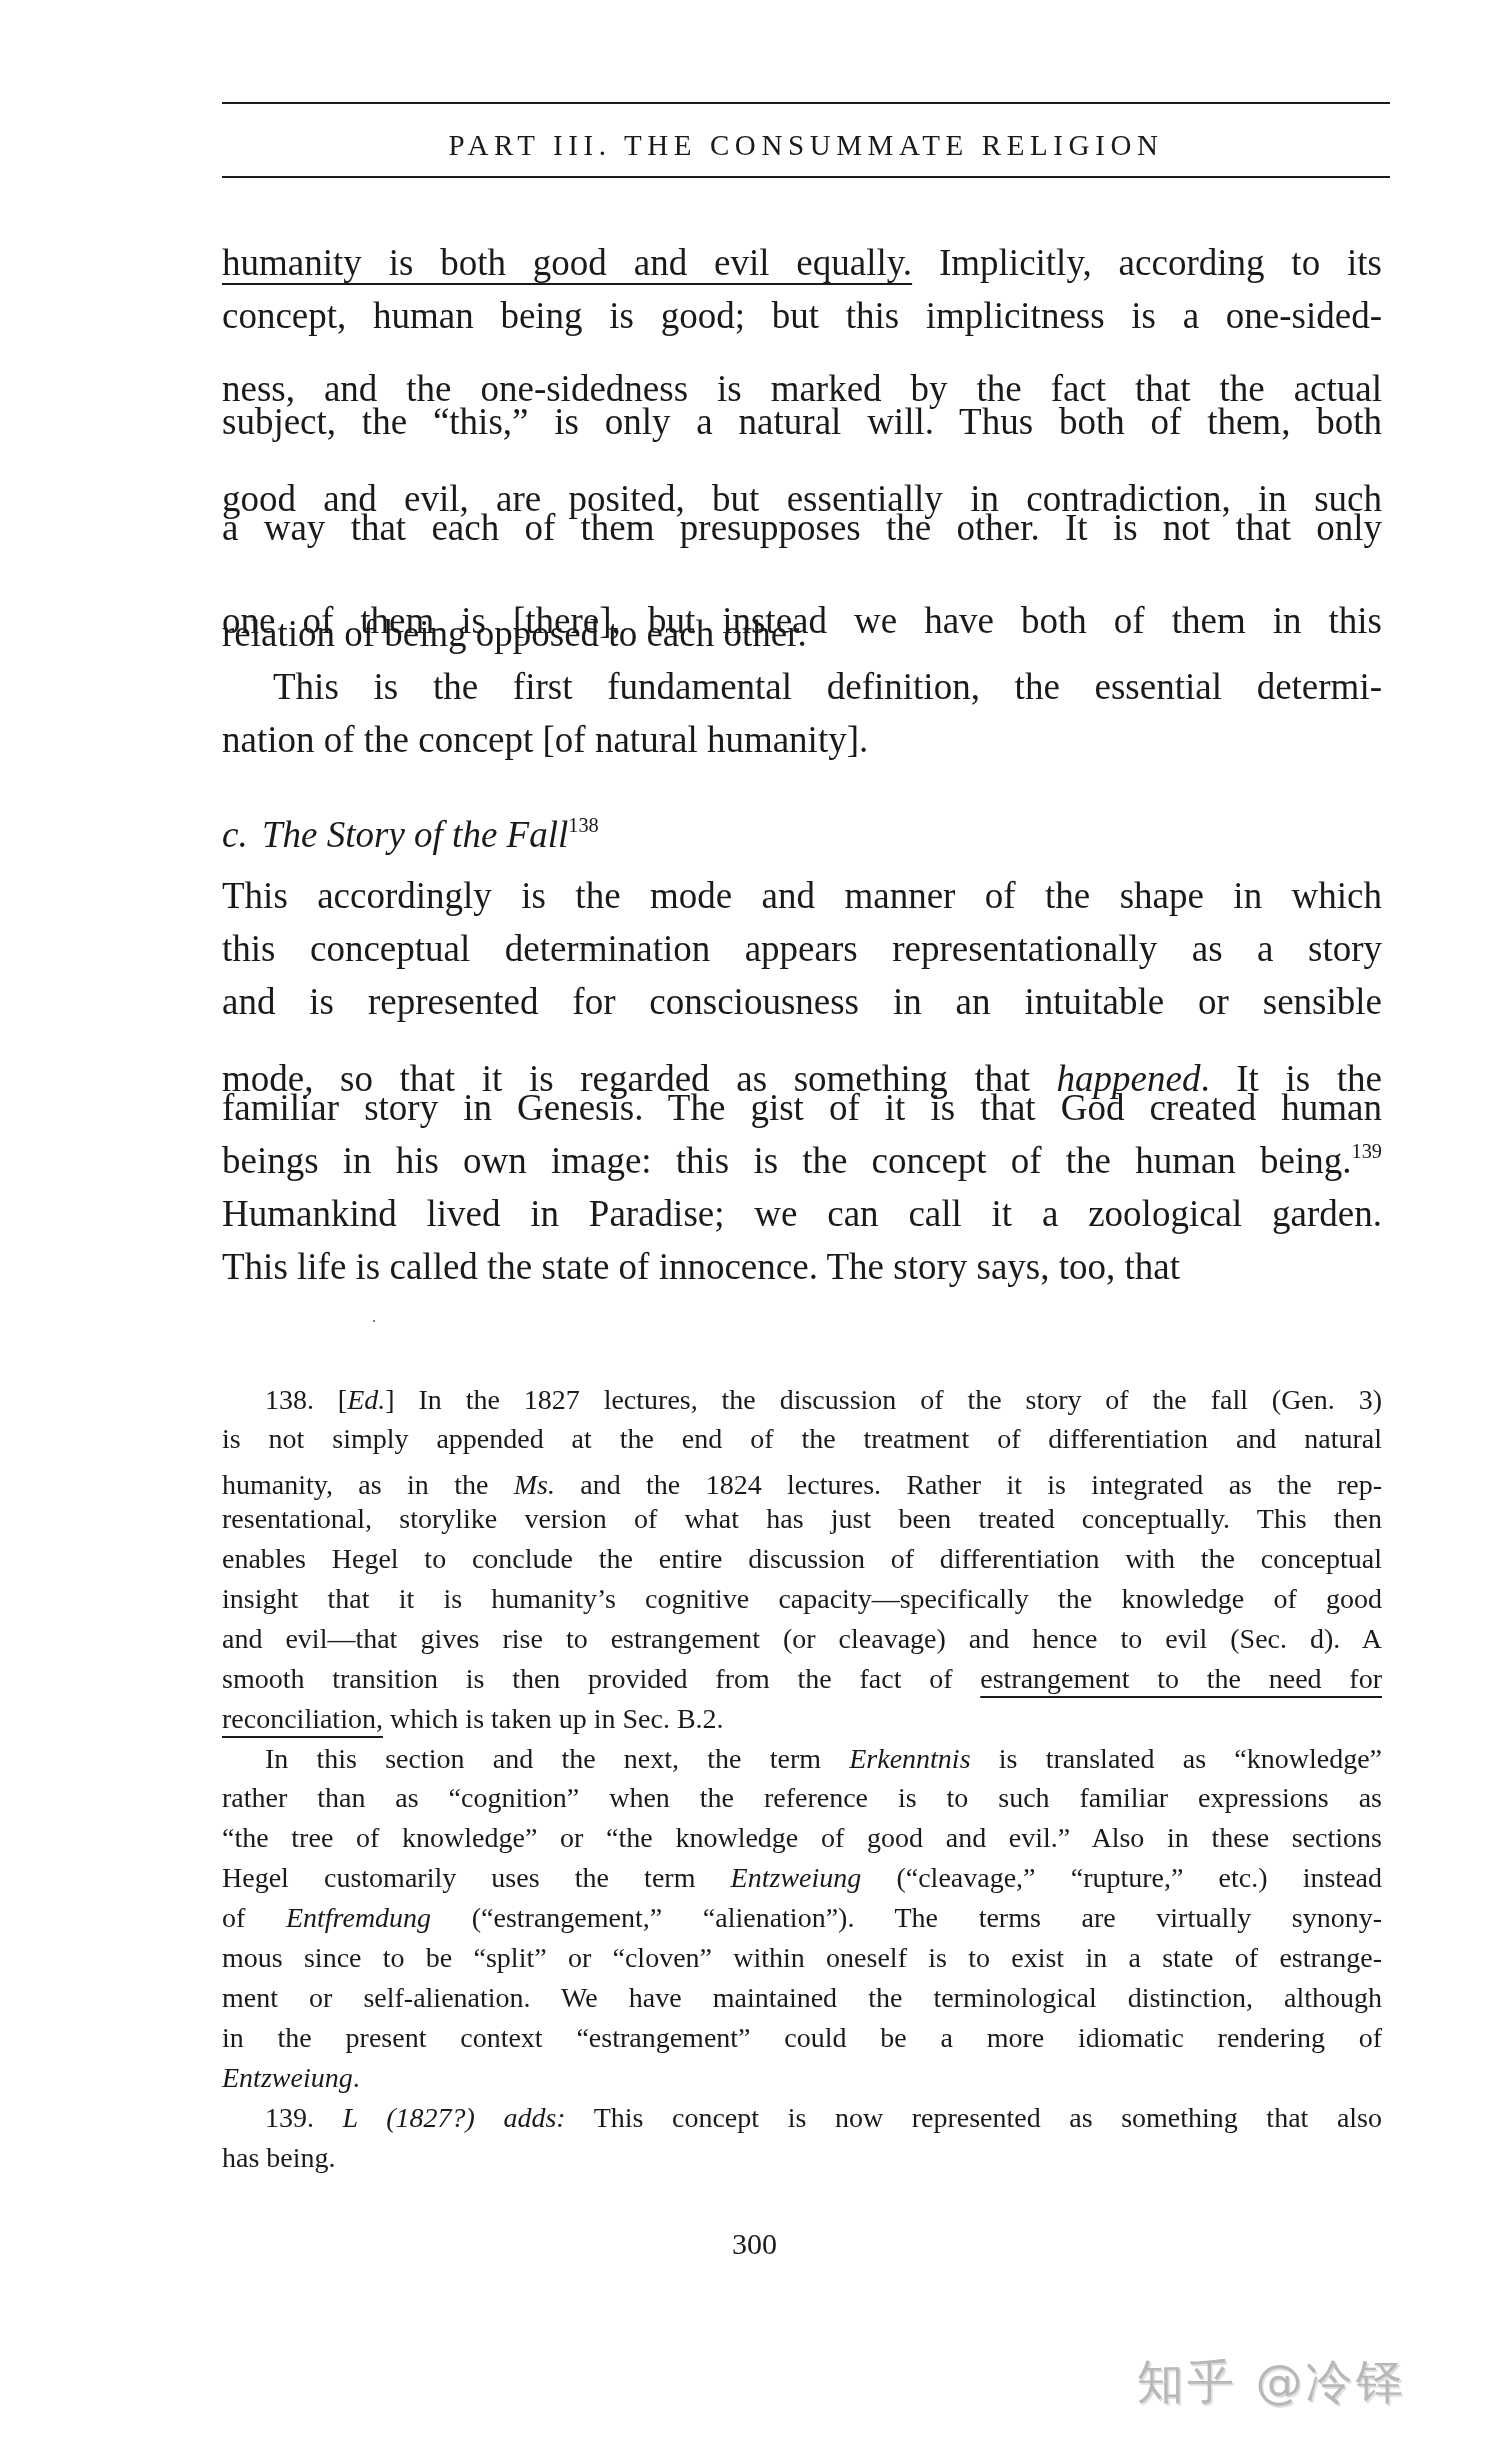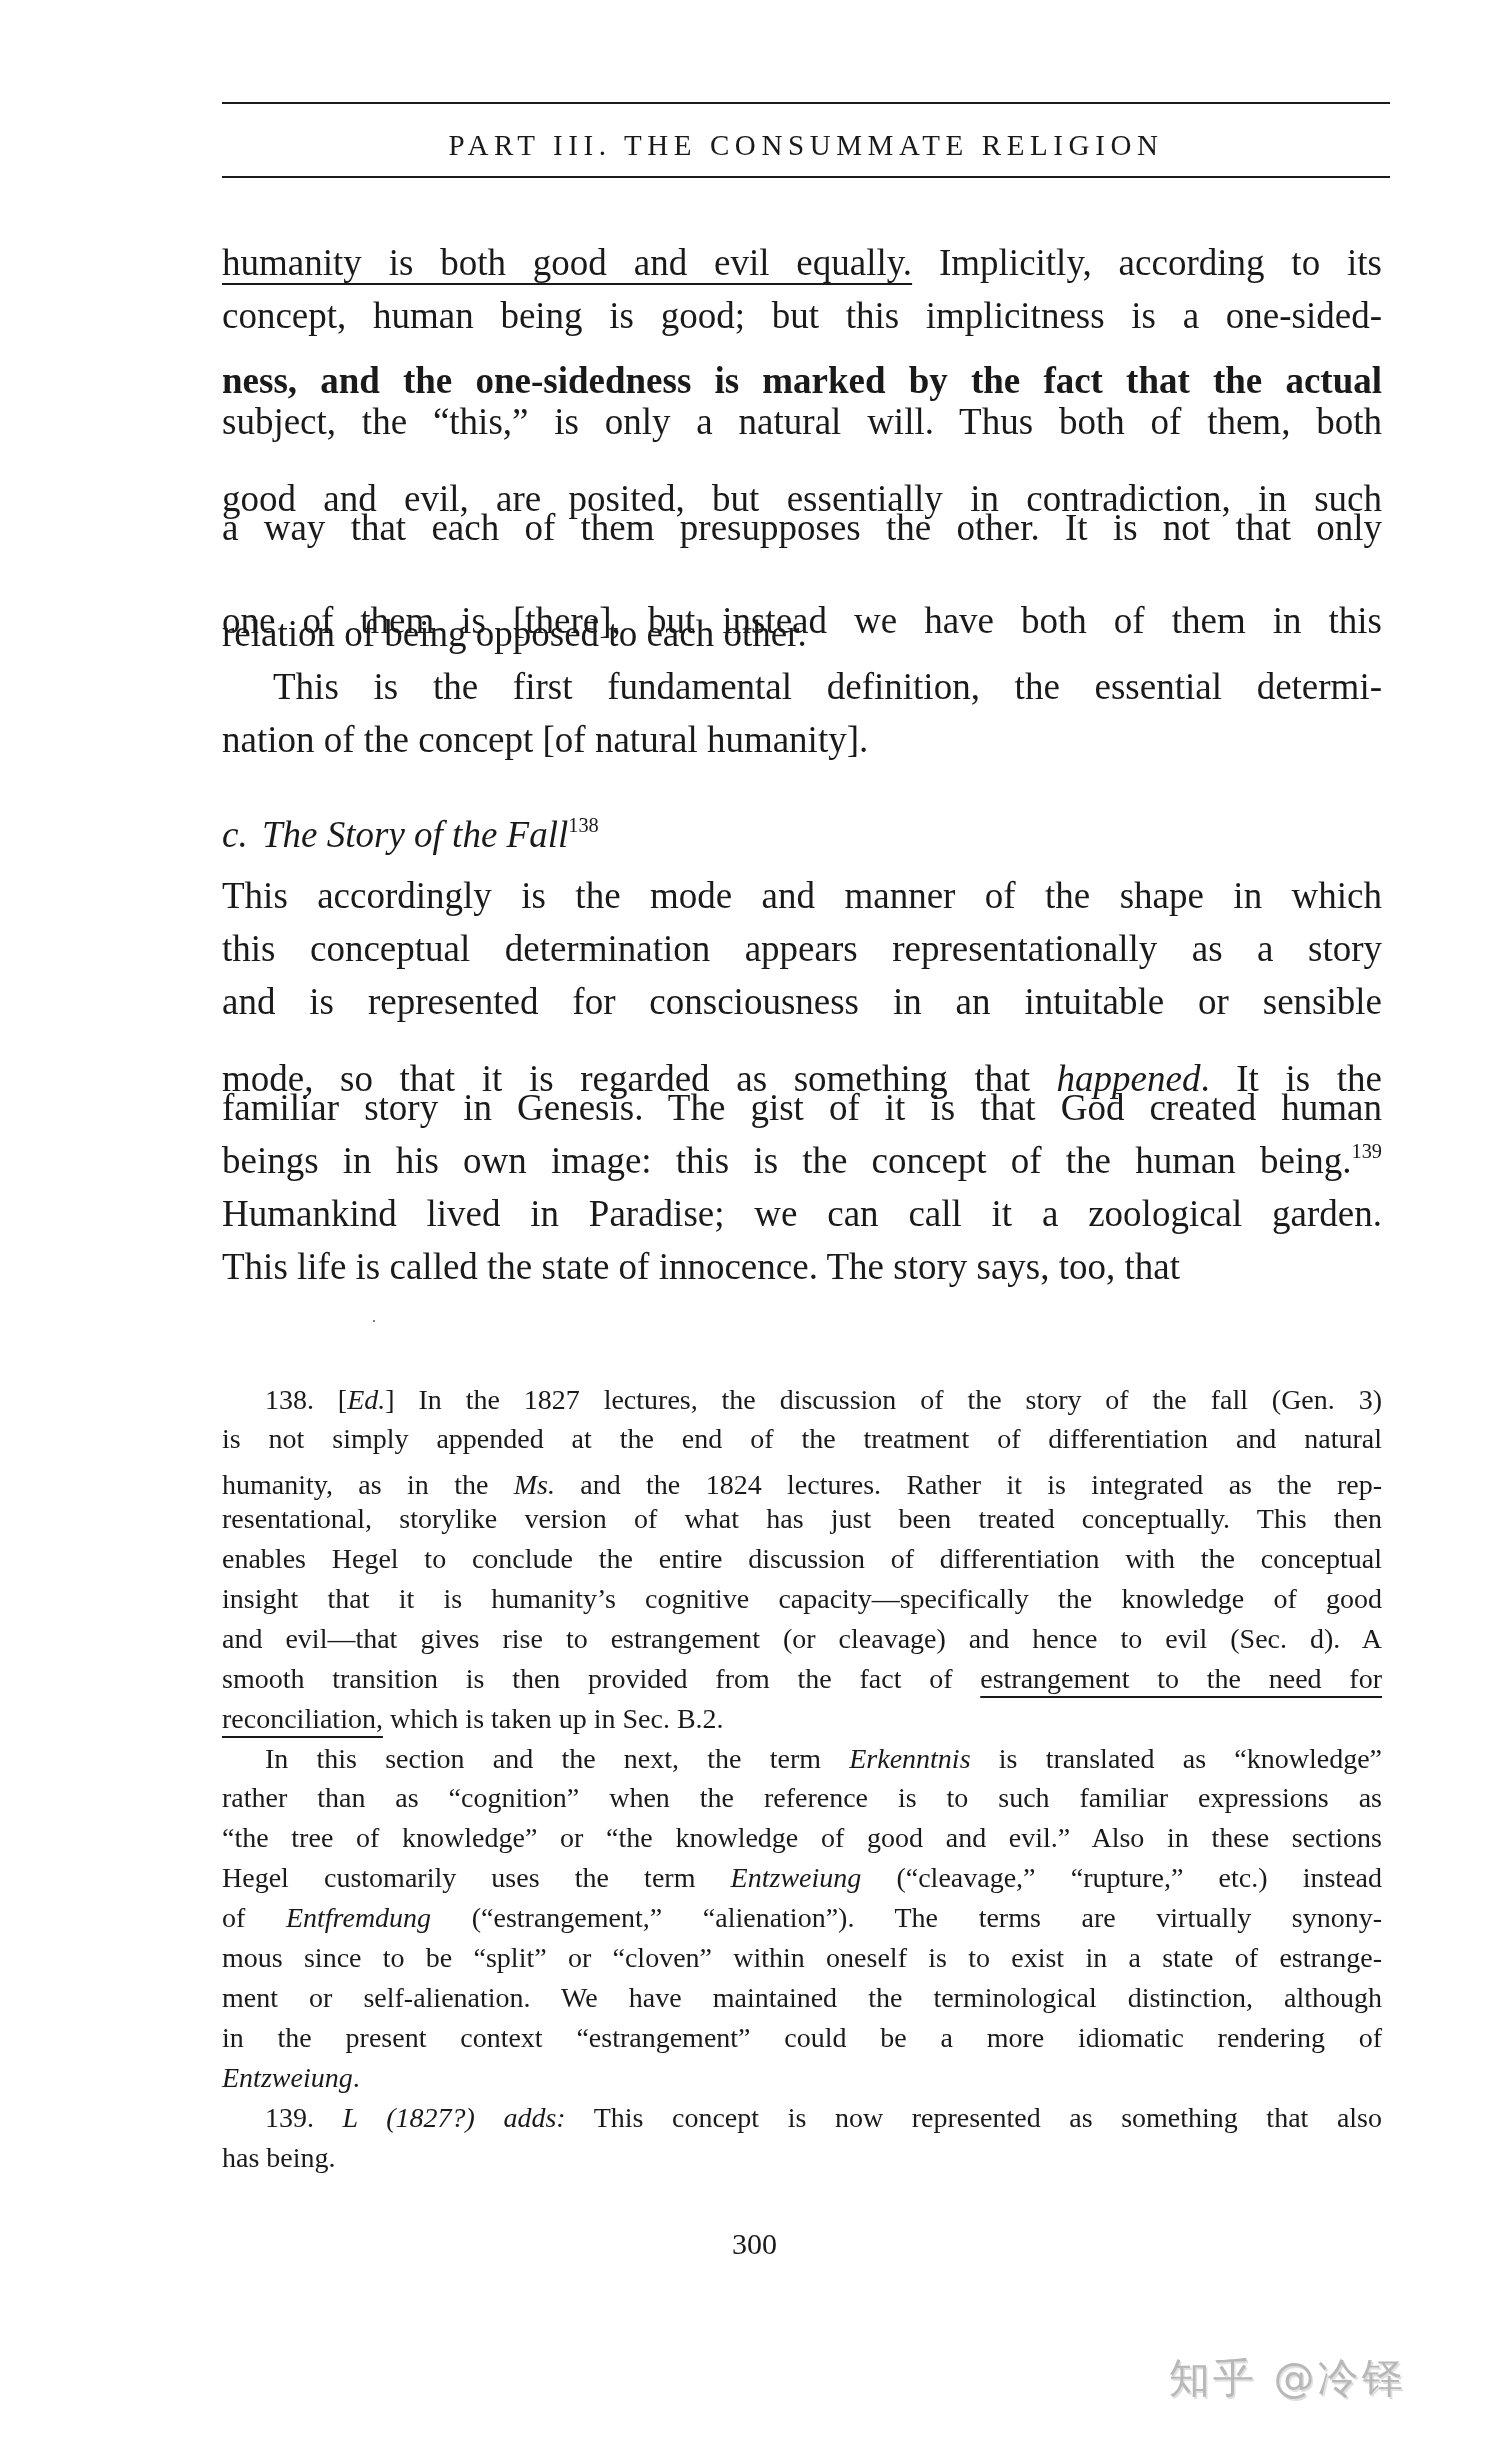--- a/index.html
+++ b/index.html
@@ -16,35 +16,35 @@
   .indent { padding-left: 51px; width: 1109px; }
   .fn-indent { padding-left: 43px; width: 1117px; }
   .heading { position: absolute; left: 222px; top: 810px; font-size: 37px; line-height: 49px; font-style: italic; }
   .heading .num { font-style: italic; margin-right: 14.3px; }
   sup { font-size: 0.55em; vertical-align: 0.75em; line-height: 0; font-style: normal; }
   i { font-style: italic; }
   .ul { text-decoration: underline; text-decoration-thickness: 1.6px; text-underline-offset: 8px; }
   .page-number { position: absolute; left: 0; width: 1509px; top: 2224px; text-align: center;
                  font-size: 30px; line-height: 40px; }
   .watermark { position: absolute; right: 103px; top: 2351px; font-family: "DejaVu Sans", sans-serif;
-               font-size: 41px; color: #b8b8b8; letter-spacing: 3.2px;
+               font-size: 47px; color: #b8b8b8; letter-spacing: 3.2px;
                text-shadow: 1.6px 1.6px 0 #e0e0e0; }
   .speck { position: absolute; width: 2.4px; height: 2.4px; background: #555; border-radius: 50%; }
 </style>
 </head>
 <body>
 
 <div class="rule" style="top:102px;"></div>
 <div class="running-head">PART III. THE CONSUMMATE RELIGION</div>
 <div class="rule" style="top:176px;"></div>
 
 <div id="body-p1">
     <div class="line body-line" style="top: 238px;"><span class="ul">humanity is both good and evil equally.</span><span> Implicitly, according to its</span></div>
     <div class="line body-line" style="top: 291px;"><span>concept, human being is good; but this implicitness is a one-sided-</span></div>
-    <div class="line body-line" style="top: 356px; font-weight: bold;"><span>ness, and the one-sidedness is marked by the fact that the actual</span></div>
+    <div class="line body-line" style="top: 364px;"><span>ness, and the one-sidedness is marked by the fact that the actual</span></div>
     <div class="line body-line" style="top: 397px;"><span>subject, the “this,” is only a natural will. Thus both of them, both</span></div>
     <div class="line body-line" style="top: 450px; margin-top: 24px;"><span>good and evil, are posited, but essentially in contradiction, in such</span></div>
     <div class="line body-line" style="top: 503px;"><span>a way that each of them presupposes the other. It is not that only</span></div>
     <div class="line body-line" style="top: 556px; margin-top: 40px;"><span>one of them is [there], but instead we have both of them in this</span></div>
     <div class="line body-line last" style="top: 609px;"><span>relation of being opposed to each other.</span></div>
   </div>
 <div id="body-p2">
     <div class="line body-line indent" style="top: 662px;"><span>This is the first fundamental definition, the essential determi-</span></div>
     <div class="line body-line last" style="top: 715px;"><span>nation of the concept [of natural humanity].</span></div>
   </div>

